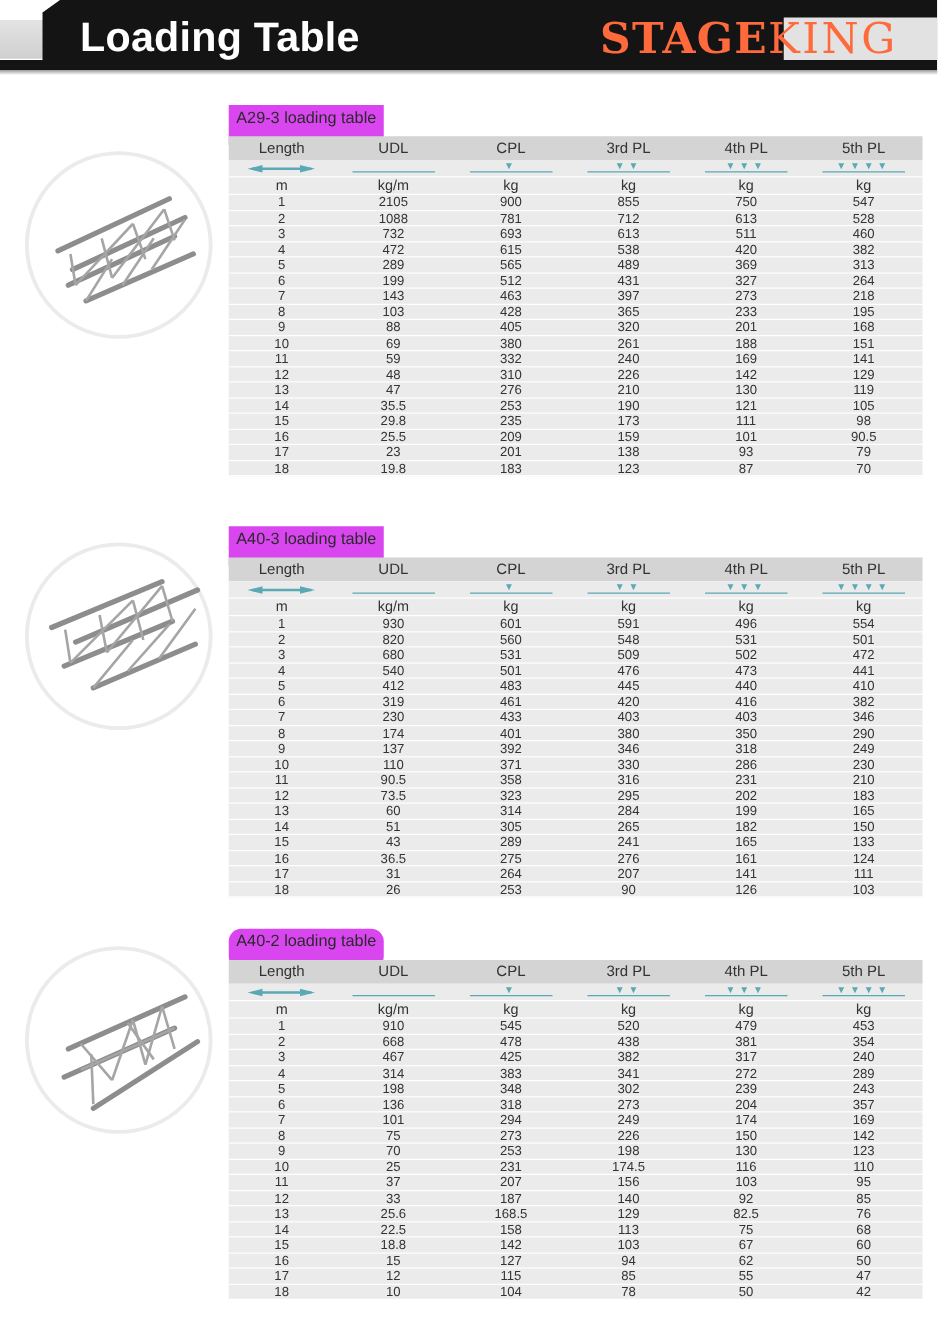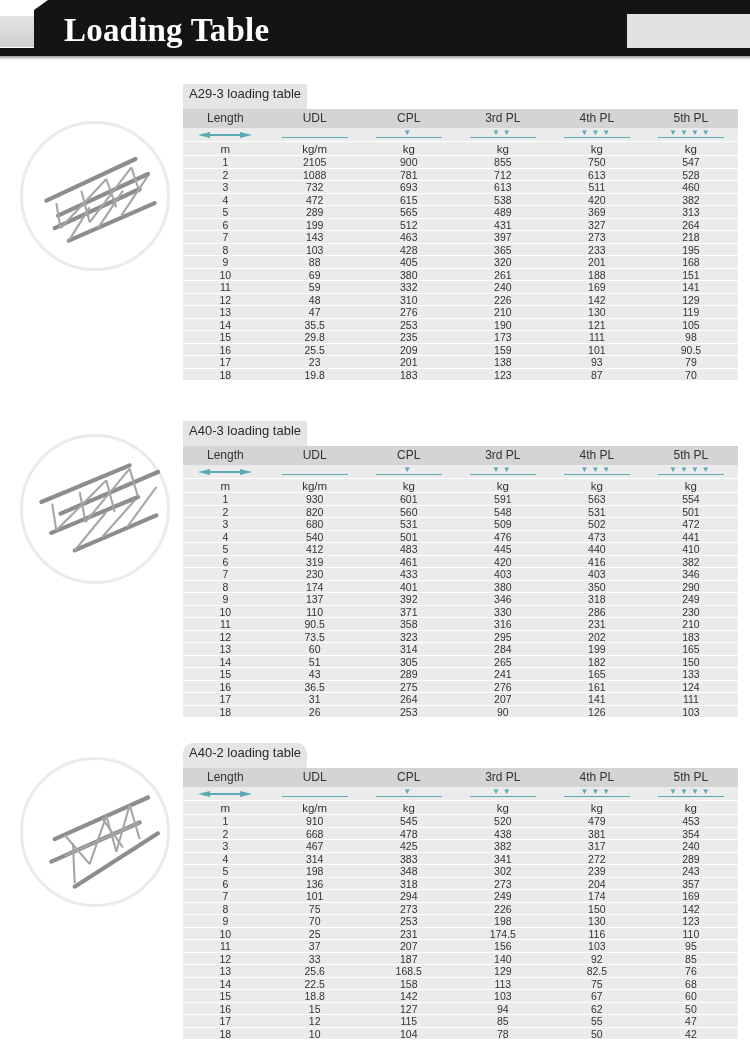--- a/index.html
+++ b/index.html
@@ -12,40 +12,40 @@
     position: absolute; left: 0; top: 16px; width: 46px; height: 31px;
     background: linear-gradient(#e4e4e4, #cfcfcf);
   }
   .header .bar {
     position: absolute; left: 0; top: 0; width: 750px; height: 56px; background: #141414;
     clip-path: polygon(48px 0, 750px 0, 750px 56px, 0 56px, 0 48px, 34px 48px, 34px 10px);
   }
   .header .shadow { position: absolute; left: 0; top: 56px; width: 750px; height: 4px; background: linear-gradient(#9a9a9a, #ffffff); }
   .header .title {
     position: absolute; left: 64px; top: 10px; font-size: 33px; font-weight: bold; color: #ffffff;
-    letter-spacing: 0.2px; line-height: 40px; font-family: Liberation Serif, serif;
+    letter-spacing: 0.2px; line-height: 40px;
   }
   .header .logo-bg {
     position: absolute; left: 627px; top: 14px; width: 123px; height: 34px; background: #e2e2e2;
   }
   .header .logo {
     position: absolute; left: 480px; top: 10px; font-family: "DejaVu Serif", serif; font-size: 34px;
     line-height: 42px; letter-spacing: 1px; color: #ff6a3d; font-weight: bold;
   }
   .header .logo .king { font-weight: normal; letter-spacing: 2px; }
 
   
   .section { position: absolute; left: 0; width: 750px; }
   .product-image {
     position: absolute; left: 20px; width: 150px; height: 150px; border-radius: 50%;
     border: 3px solid #ebebeb; background: #fff;
   }
   .product-image svg { position: absolute; left: 0; top: 0; }
   .badge {
-    position: absolute; left: 183px; height: 32px; padding: 0 6px; background: #e5e5e5;
+    position: absolute; left: 183px; height: 32px; padding: 0 6px; background: #d946ef;
     color: #2a2a2a; font-size: 13px; line-height: 20px; white-space: nowrap;
   }
   .tbl { position: absolute; left: 183px; width: 555px; }
   .tbl .row { display: flex; height: 12.5px; border-bottom: 1px solid #ffffff; background: #ebebeb; }
   .tbl .row .c { flex: 1; text-align: center; font-size: 10.5px; line-height: 12px; color: #333; }
   .tbl .row .c:first-child { flex: 0.9; }
   .tbl .hdr { height: 19px; background: #d4d4d4; border-bottom: none; }
   .tbl .hdr .c { font-size: 12px; line-height: 19px; color: #333; }
   .tbl .sym { height: 14px; background: #ebebeb; }
   .tbl .units { height: 14px; }
@@ -60,20 +60,21 @@
 </style>
 </head>
 <body>
 
 <div class="header">
   <div class="tab-left"></div>
   <div class="bar"></div>
   <div class="shadow"></div>
   <div class="title">Loading Table</div>
   <div class="logo-bg"></div>
+  <div class="logo"><span>STAGE</span><span class="king">KING</span></div>
 </div>
 
 <div id="sections">
     <div class="section" style="top: 0px;">
       <div class="product-image" style="top: 121px;">
         <svg width="150" height="150" viewBox="0 0 180 180">
           <g stroke="#8d8d8d" stroke-width="5" stroke-linecap="round" fill="none">
             <line x1="28" y1="92" x2="135" y2="42"></line>
             <line x1="42" y1="110" x2="150" y2="60"></line>
             <line x1="38" y1="125" x2="140" y2="78"></line>
@@ -346,21 +347,21 @@
           <div class="c">kg</div>
           <div class="c">kg</div>
           <div class="c">kg</div>
           <div class="c">kg</div>
         </div>
         <div class="row">
           <div class="c">1</div>
           <div class="c">930</div>
           <div class="c">601</div>
           <div class="c">591</div>
-          <div class="c">563</div>
+          <div class="c">496</div>
           <div class="c">554</div>
         </div>
         <div class="row">
           <div class="c">2</div>
           <div class="c">820</div>
           <div class="c">560</div>
           <div class="c">548</div>
           <div class="c">531</div>
           <div class="c">501</div>
         </div>

